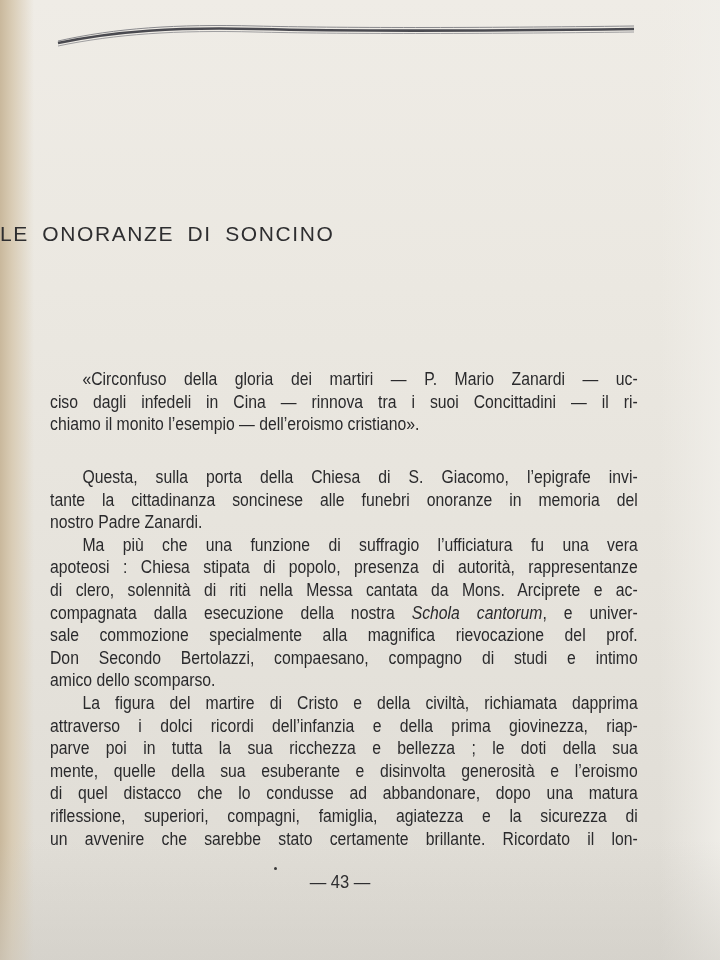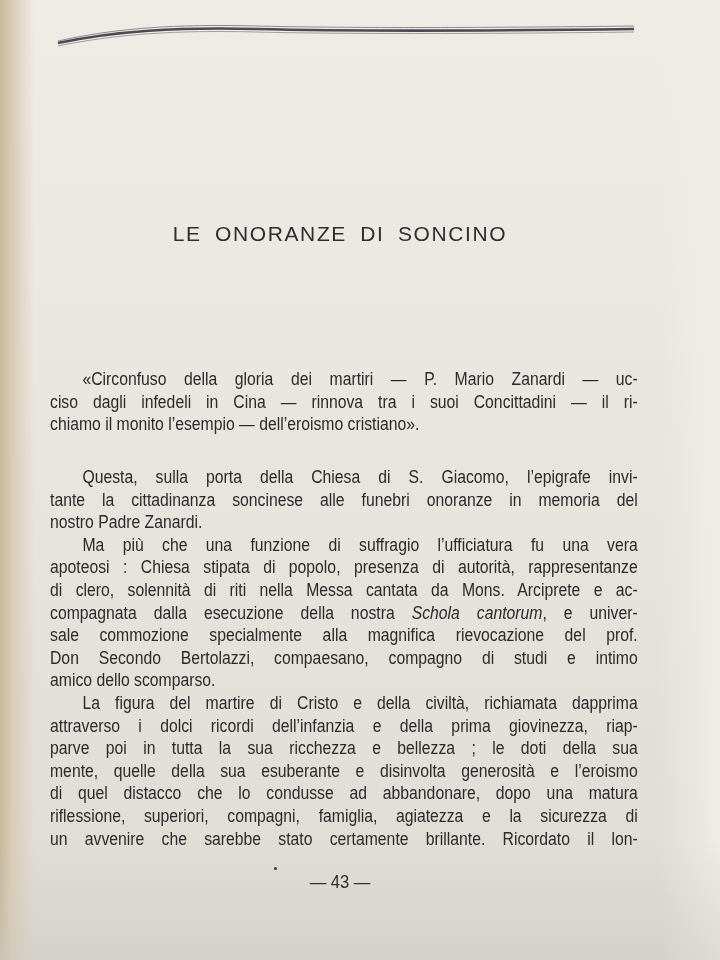--- a/index.html
+++ b/index.html
@@ -38,21 +38,21 @@
       left: 56px;
       top: 14px;
       width: 580px;
       height: 36px;
     }
     .title {
       position: absolute;
       left: 0;
       width: 680px;
       top: 222px;
-      text-align: center;
+      text-align: left;
       font-family: "Liberation Sans", "DejaVu Sans", sans-serif;
       font-size: 21px;
       letter-spacing: 1.6px;
       color: #2e2e30;
       word-spacing: 6px;
     }
     .text-block {
       position: absolute;
       left: 50px;
       width: 588px;

